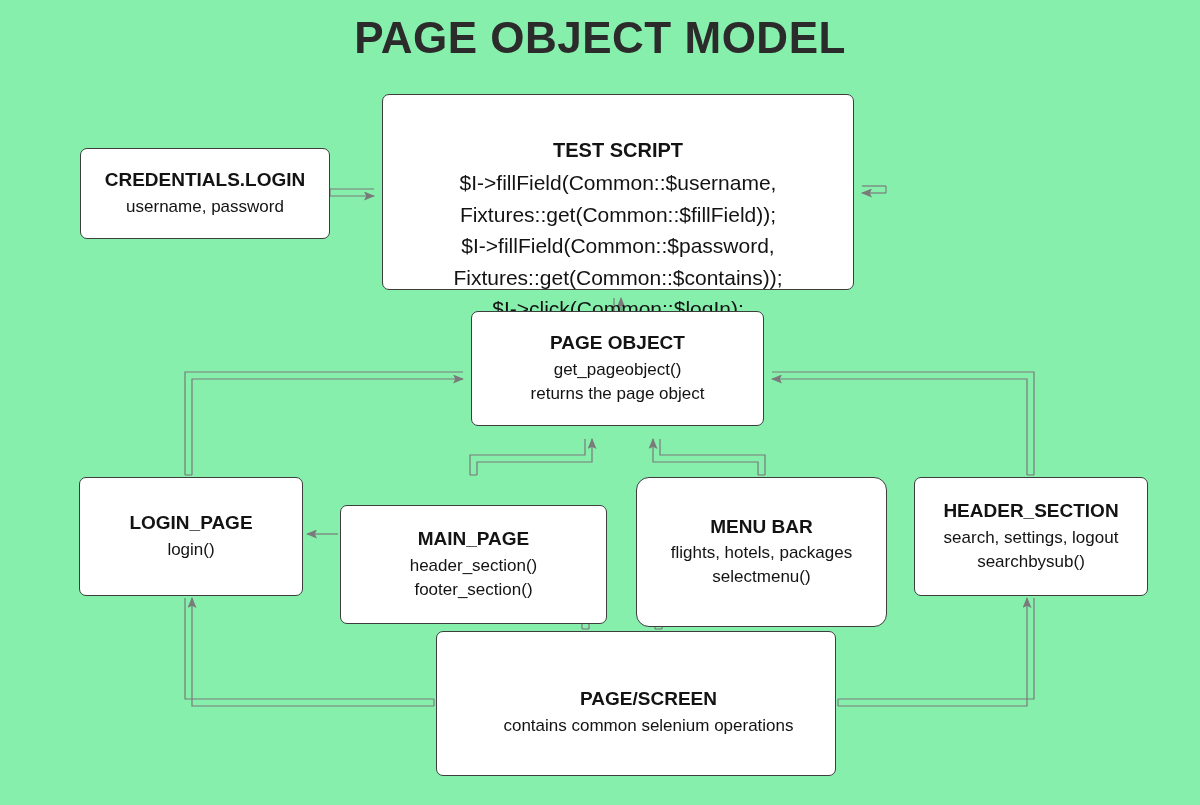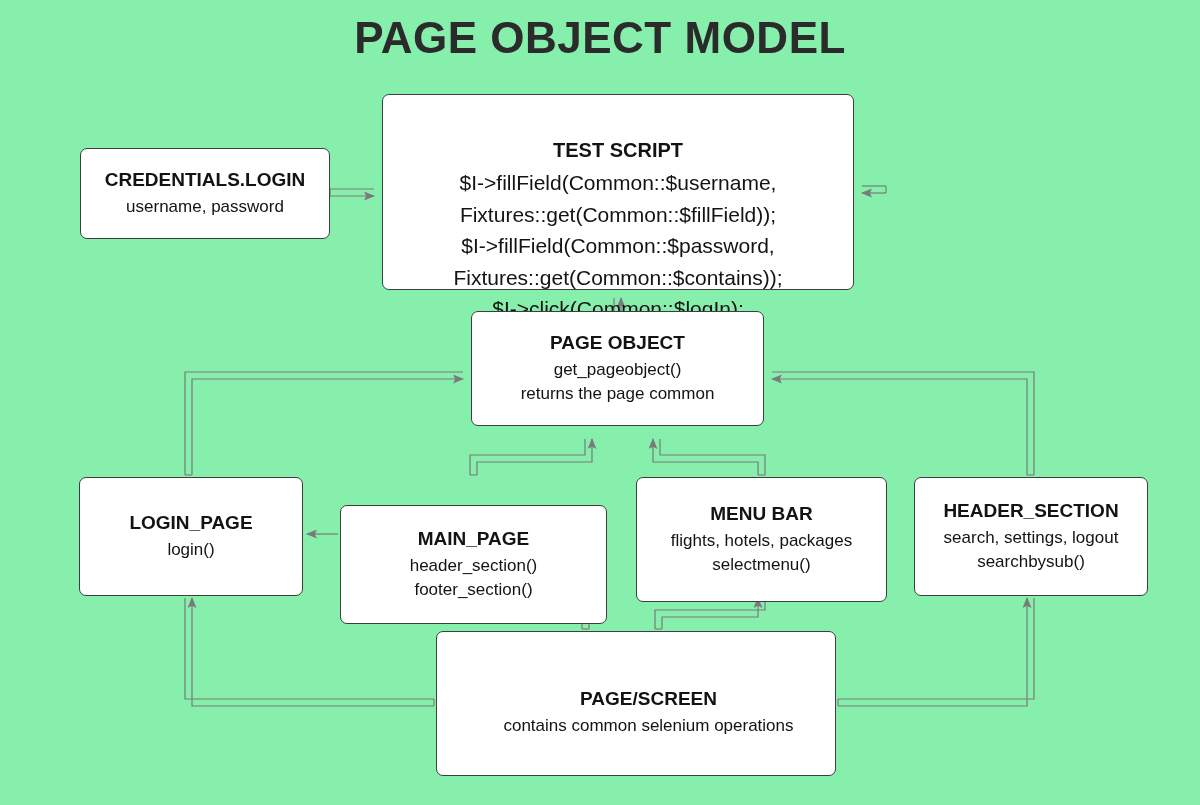--- a/index.html
+++ b/index.html
@@ -71,21 +71,21 @@
     height: 14px;
   }
 
   
   #node-test-script   { left: 382px; top: 94px;  width: 472px; height: 196px; justify-content: flex-start; padding-top: 10px; }
   #node-credentials   { left: 80px;  top: 148px; width: 250px; height: 91px;  }
   #node-driver        { left: 888px; top: 148px; width: 254px; height: 84px;  }
   #node-page-object   { left: 471px; top: 311px; width: 293px; height: 115px; }
   #node-login-page    { left: 79px;  top: 477px; width: 224px; height: 119px; }
   #node-main-page     { left: 340px; top: 505px; width: 267px; height: 119px; }
-  #node-menu-bar      { left: 636px; top: 477px; width: 251px; height: 125px; }
+  #node-menu-bar      { left: 636px; top: 477px; width: 251px; height: 150px; border-radius: 13px; }
   #node-header-section{ left: 914px; top: 477px; width: 234px; height: 119px; }
   #node-page-screen   { left: 436px; top: 631px; width: 400px; height: 145px; padding-left: 35px; }
 
   #node-test-script .n-title { font-size: 20px; margin-bottom: 4px; margin-top: 32px; }
   #node-test-script .n-line  { font-size: 21px; line-height: 1.5; }
   #node-page-screen .n-title { margin-top: 18px; }
 </style>
 </head>
 <body>
 
@@ -187,21 +187,21 @@
 
   <div class="node" id="node-credentials">
     <div class="n-title">CREDENTIALS.LOGIN</div>
     <div class="n-line">username, password</div>
   </div>
 
 
   <div class="node" id="node-page-object">
     <div class="n-title">PAGE OBJECT</div>
     <div class="n-line">get_pageobject()</div>
-    <div class="n-line">returns the page common</div>
+    <div class="n-line">returns the page object</div>
   </div>
 
   <div class="node" id="node-login-page">
     <div class="n-title">LOGIN_PAGE</div>
     <div class="n-line">login()</div>
   </div>
 
   <div class="node" id="node-main-page">
     <div class="n-title">MAIN_PAGE</div>
     <div class="n-line">header_section()</div>

